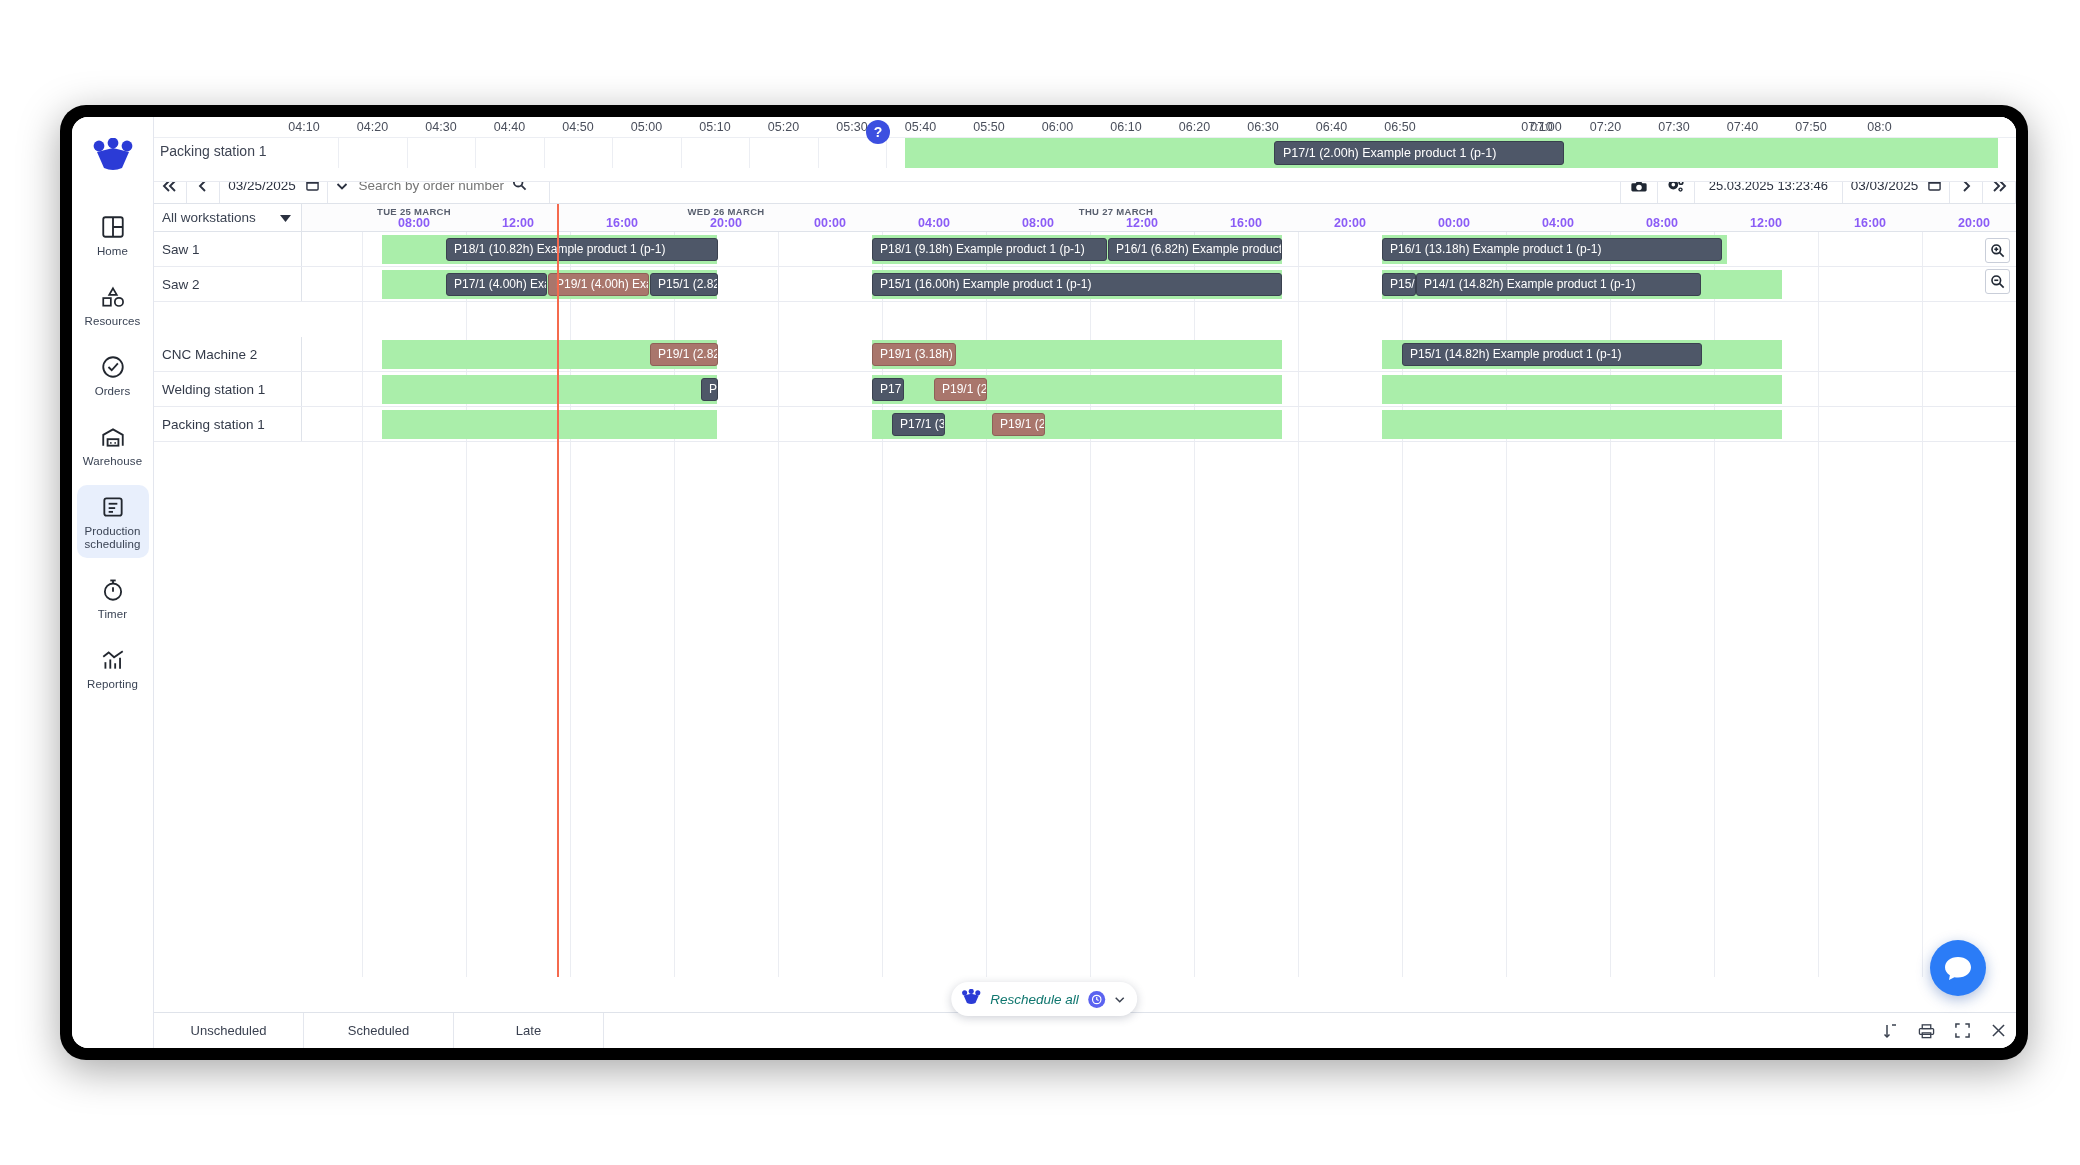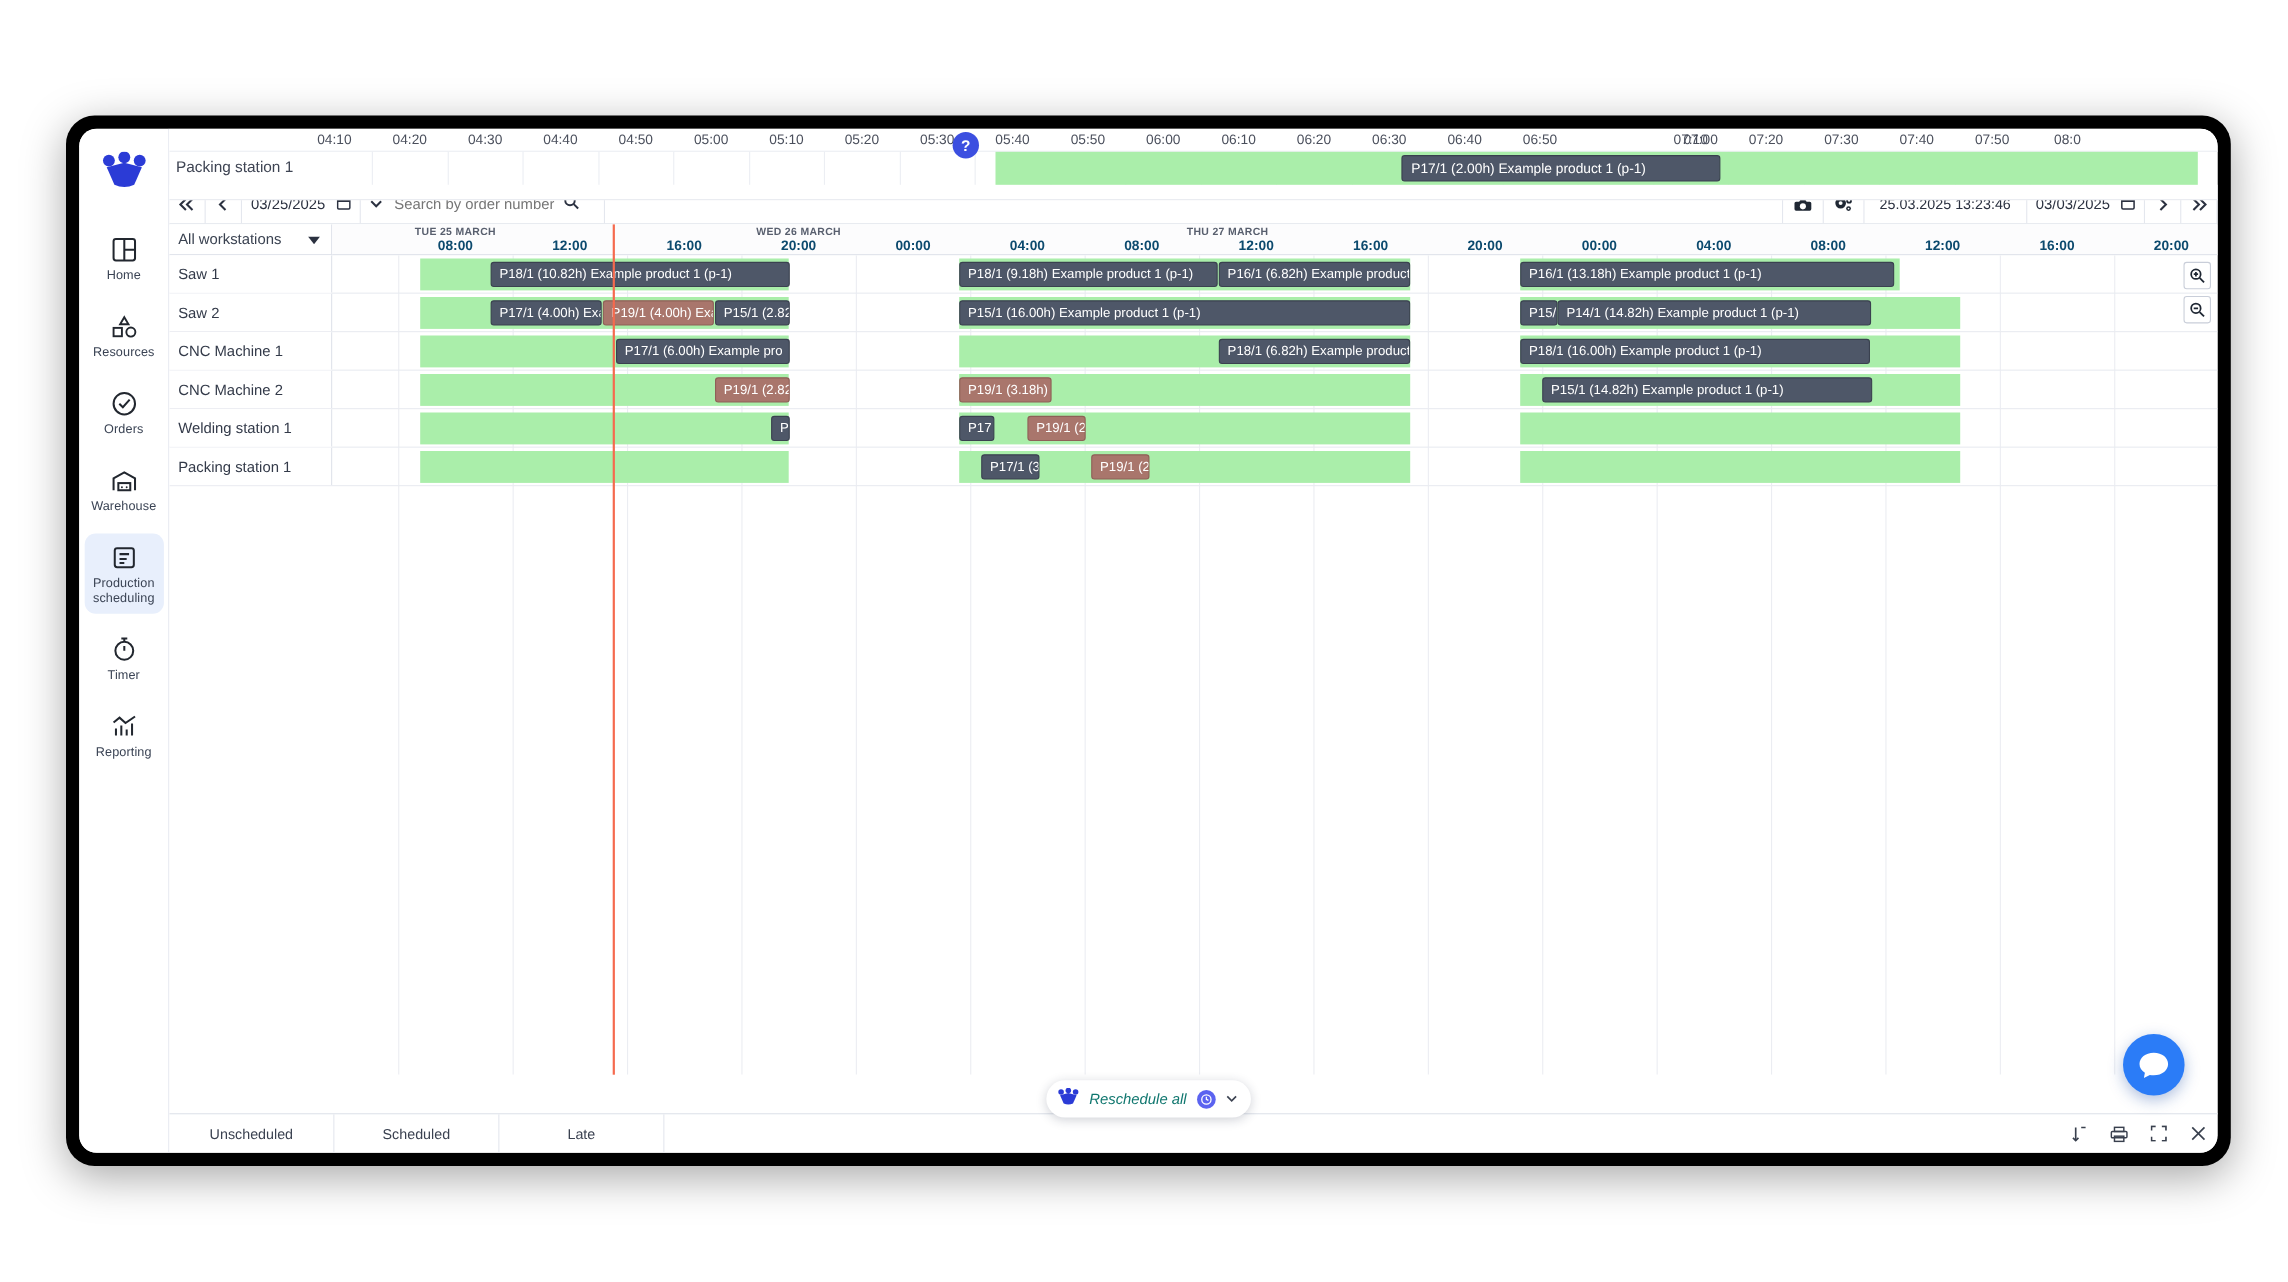--- a/index.html
+++ b/index.html
@@ -138,21 +138,21 @@
   }
   #time-header {
     position: absolute; left: 148px; top: 0; right: 0; height: 28px;
     border-bottom: 1px solid #dfe3ea; background: #fcfcfd; overflow: hidden;
   }
   .day-label {
     position: absolute; top: 2px; font-size: 9.5px; font-weight: bold;
     color: #585f6e; letter-spacing:.3px; transform: translateX(-50%);
   }
   .hr-label {
-    position: absolute; top: 12px; font-size: 12.5px; color: #0c4a6e;
+    position: absolute; top: 12px; font-size: 12.5px; color: #8b5cf6;
     transform: translateX(-50%); font-weight: bold;
   }
   #grid-body { position: absolute; left: 0; top: 28px; right: 0; bottom: 36px; overflow: hidden; }
   .gridline { position:absolute; top:0; bottom:0; width:1px; background:#ebedf2; }
   .row {
     position: absolute; left: 0; right: 0; height: 35px;
     border-bottom: 1px solid #e9ebf1;
   }
   .row-label {
     position: absolute; left: 0; top: 0; width: 148px; height: 100%;
@@ -516,31 +516,20 @@
               <div class="avail" style="left: 570px; width: 410px;"></div>
               <div class="avail" style="left: 1080px; width: 400px;"></div>
               <div class="task" style="left: 144px; width: 101px;">P17/1 (4.00h) Exa</div>
               <div class="task warn" style="left: 246px; width: 101px;">P19/1 (4.00h) Exa</div>
               <div class="task" style="left: 348px; width: 68px;">P15/1 (2.82h</div>
               <div class="task" style="left: 570px; width: 410px;">P15/1 (16.00h) Example product 1 (p-1)</div>
               <div class="task" style="left: 1080px; width: 34px;">P15/</div>
               <div class="task" style="left: 1114px; width: 285px;">P14/1 (14.82h) Example product 1 (p-1)</div>
             </div>
           </div>
-          <div class="row" style="top: 70px;">
-            <div class="row-label">CNC Machine 1</div>
-            <div class="lane">
-              <div class="avail" style="left: 80px; width: 335px;"></div>
-              <div class="avail" style="left: 570px; width: 410px;"></div>
-              <div class="avail" style="left: 1080px; width: 400px;"></div>
-              <div class="task" style="left: 258px; width: 158px;">P17/1 (6.00h) Example pro</div>
-              <div class="task" style="left: 806px; width: 174px;">P18/1 (6.82h) Example product</div>
-              <div class="task" style="left: 1080px; width: 318px;">P18/1 (16.00h) Example product 1 (p-1)</div>
-            </div>
-          </div>
           <div class="row" style="top: 105px;">
             <div class="row-label">CNC Machine 2</div>
             <div class="lane">
               <div class="avail" style="left: 80px; width: 335px;"></div>
               <div class="avail" style="left: 570px; width: 410px;"></div>
               <div class="avail" style="left: 1080px; width: 400px;"></div>
               <div class="task warn" style="left: 348px; width: 68px;">P19/1 (2.82h</div>
               <div class="task warn" style="left: 570px; width: 84px;">P19/1 (3.18h)</div>
               <div class="task" style="left: 1100px; width: 300px;">P15/1 (14.82h) Example product 1 (p-1)</div>
             </div>

